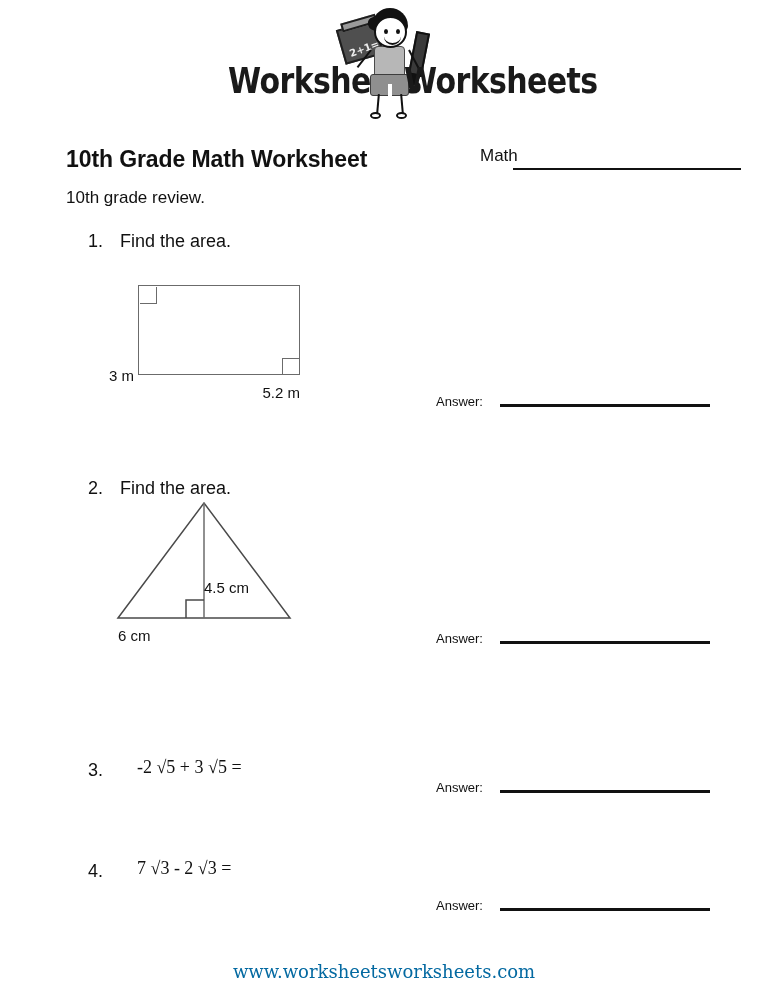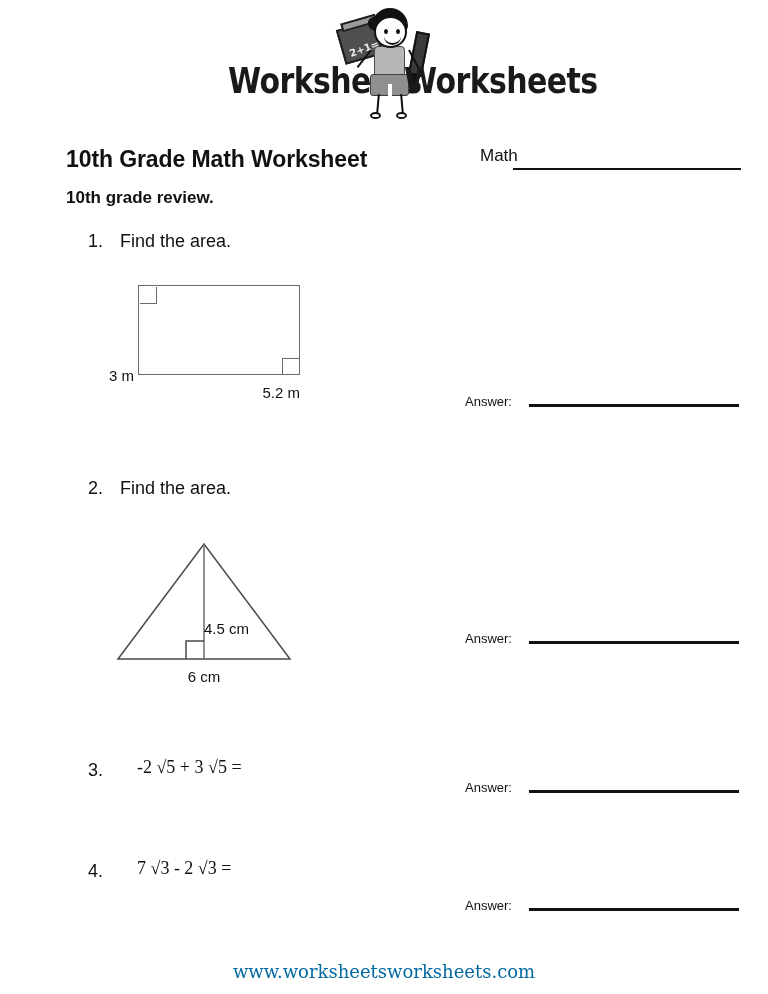--- a/index.html
+++ b/index.html
@@ -148,21 +148,21 @@
   }
 
   
   #worksheet-title {
     position: absolute; left: 66px; top: 146px;
     font-size: 23px; font-weight: 700; letter-spacing: -0.1px;
     white-space: nowrap;
   }
   #worksheet-subtitle {
     position: absolute; left: 66px; top: 188px;
-    font-size: 17px; font-weight: 700; white-space: nowrap;
+    font-size: 17px; font-weight: 400; white-space: nowrap;
   }
 
   
   #name-field { position: absolute; left: 480px; top: 146px; width: 262px; }
   #name-label {
     position: absolute; left: 0; top: 0;
     font-size: 17px; white-space: nowrap;
   }
   #name-rule {
     position: absolute; left: 33px; top: 22px;
@@ -218,34 +218,34 @@
     width: 38px; text-align: right;
     font-size: 15px; white-space: nowrap; margin-top: 45px;
   }
   #rect-width-label {
     position: absolute; left: 42px; top: 104px;
     width: 162px; text-align: right;
     font-size: 15px; white-space: nowrap;
   }
 
   
-  #figure-triangle { position: absolute; left: 96px; top: 536px; width: 250px; height: 152px; }
+  #figure-triangle { position: absolute; left: 96px; top: 495px; width: 250px; height: 152px; }
   #tri-svg { position: absolute; left: 0; top: 0; }
   #tri-height-label {
     position: absolute; left: 108px; top: 84px;
     font-size: 15px; white-space: nowrap;
   }
   #tri-base-label {
     position: absolute; left: 22px; top: 132px;
-    width: 172px; text-align: center;
+    width: 172px; 
     font-size: 15px; white-space: nowrap;
   }
 
   
-  .answer-row { position: absolute; left: 436px; width: 290px; height: 20px; margin-left: 29px; }
+  .answer-row { position: absolute; left: 436px; width: 290px; height: 20px; }
   .answer-label {
     position: absolute; left: 0; top: 0;
     font-size: 13px; font-weight: 400; white-space: nowrap;
   }
   .answer-rule {
     position: absolute; left: 64px; top: 10px;
     width: 210px; height: 0;
     border-bottom: 3px solid #111;
   }
   #answer-row-1 { top: 394px; }

